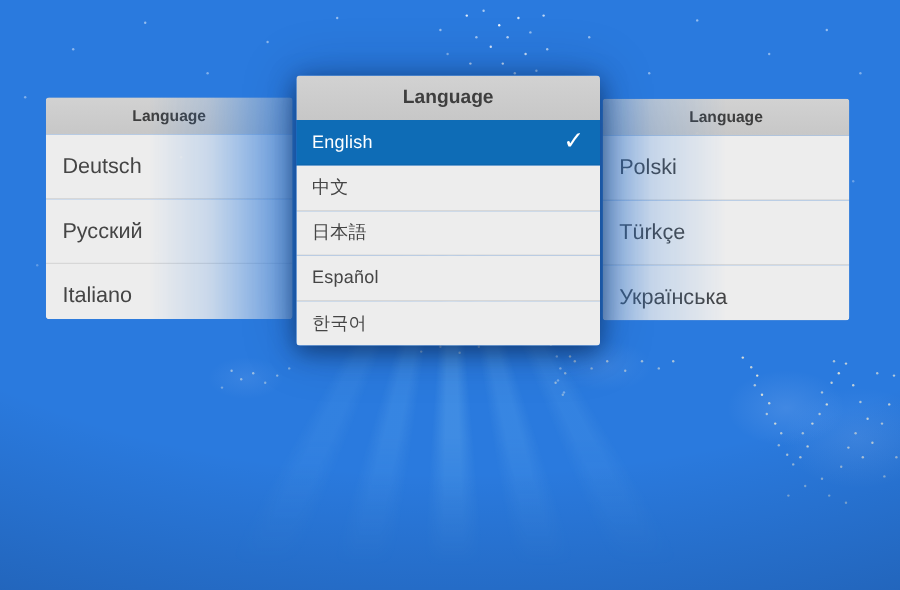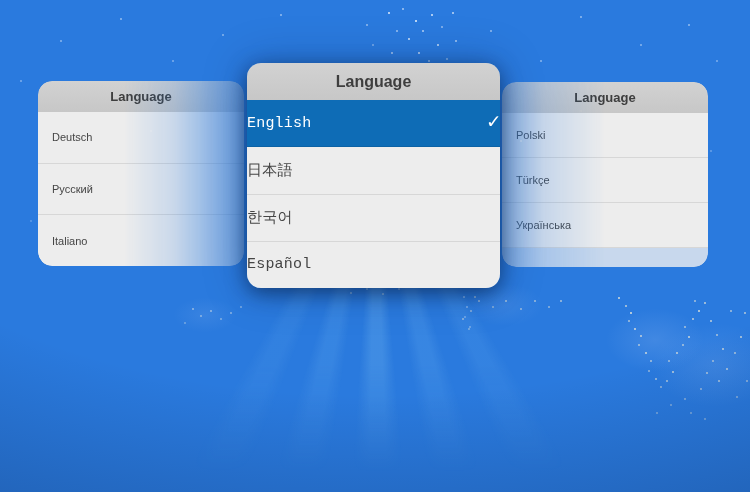--- a/index.html
+++ b/index.html
@@ -131,21 +131,21 @@
       230px 312px 0 0 rgba(255,250,230,.45), 184px 322px 0 0 rgba(255,250,230,.35),
       240px 306px 0 0 rgba(255,250,230,.4),
       350px 292px 0 0 rgba(255,250,230,.4), 366px 288px 0 0 rgba(255,250,230,.35),
       382px 293px 0 0 rgba(255,250,230,.4), 398px 288px 0 0 rgba(255,250,230,.35);
   }
 
   
   .panel{
     position:absolute;
     display:flex;flex-direction:column;
-    border-radius:14px;overflow:hidden;
+    border-radius:3px;overflow:hidden;
   }
   .panel-header{
     flex:0 0 auto;
     display:flex;align-items:center;justify-content:center;
     background:linear-gradient(180deg,#d2d2d2,var(--header-bg,#c7c7c7));
     color:var(--header-text,#3e3e3e);
     font-weight:bold;
   }
   .rows{
     flex:1 1 auto;
@@ -171,26 +171,26 @@
     font-size:21px;font-weight:bold;line-height:1;
     transform:translateY(-1px);
   }
 
   .panel-center{
     left:247px;top:63px;width:253px;height:225px;
     z-index:3;
     box-shadow:0 5px 20px rgba(4,22,55,.55), 0 0 45px rgba(6,28,66,.25);
   }
   .panel-center .panel-header{height:37px;font-size:16px;}
-  .panel-center .row{padding:0 0;font-size:15px;font-family:Liberation Mono, monospace;}
+  .panel-center .row{padding:0 13px;font-size:15px;}
   .panel-center .row .label{letter-spacing:.2px;}
 
   .panel-side{z-index:2;box-shadow:0 3px 12px rgba(4,22,55,.3);}
   .panel-side .panel-header{height:31px;font-size:13px;}
-  .panel-side .row{padding:16px 14px;font-size:11px;}
+  .panel-side .row{padding:16px 14px;font-size:18px;}
 
   .panel-left{
     left:38px;top:81px;width:206px;height:185px;
     -webkit-mask-image:linear-gradient(to right,#000 42%,rgba(0,0,0,.82) 66%,rgba(0,0,0,.28) 100%);
     mask-image:linear-gradient(to right,#000 42%,rgba(0,0,0,.82) 66%,rgba(0,0,0,.28) 100%);
   }
   .panel-right{
     left:502px;top:82px;width:206px;height:185px;
     -webkit-mask-image:linear-gradient(to left,#000 50%,rgba(0,0,0,.8) 80%,rgba(0,0,0,.45) 100%);
     mask-image:linear-gradient(to left,#000 50%,rgba(0,0,0,.8) 80%,rgba(0,0,0,.45) 100%);
@@ -224,27 +224,30 @@
   </aside>
 
   <section class="panel panel-center">
     <div class="panel-header">Language</div>
     <ul class="rows">
       <li class="row selected">
         <span class="label">English</span>
         <span class="check">✓</span>
       </li>
       <li class="row">
+        <span class="label">中文</span>
+      </li>
+      <li class="row">
         <span class="label">日本語</span>
       </li>
       <li class="row">
+        <span class="label">Español</span>
+      </li>
+      <li class="row">
         <span class="label">한국어</span>
-      </li>
-      <li class="row">
-        <span class="label">Español</span>
       </li>
     </ul>
   </section>
 
   <aside class="panel panel-side panel-right">
     <div class="panel-header">Language</div>
     <ul class="rows">
       <li class="row">
         <span class="label">Polski</span>
       </li>

